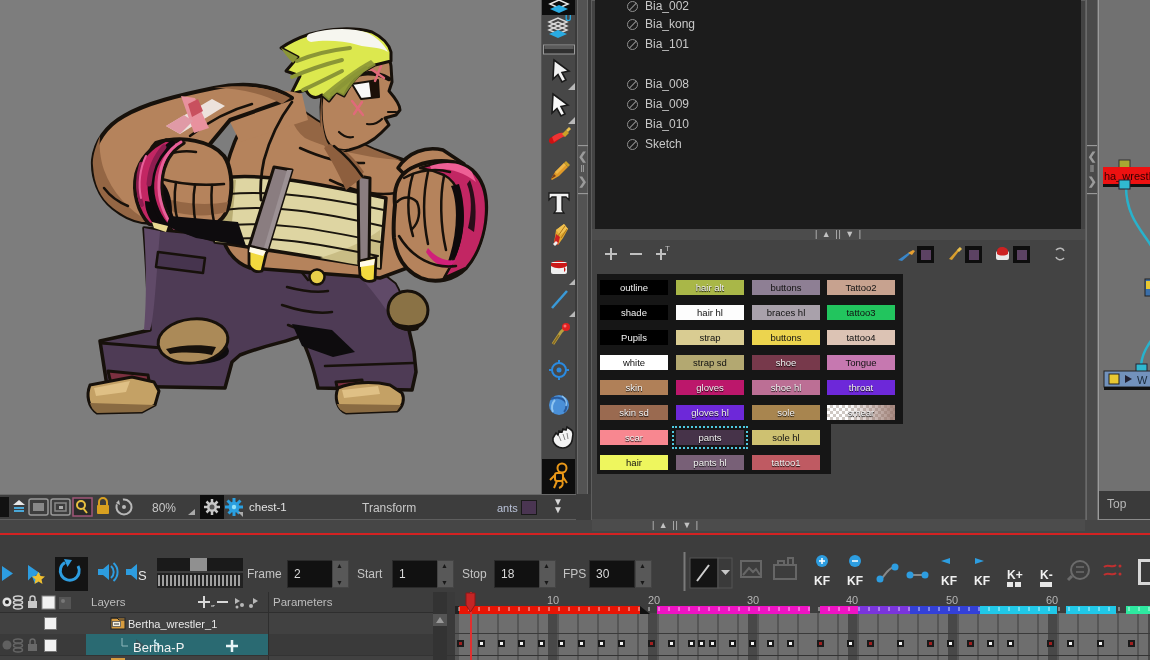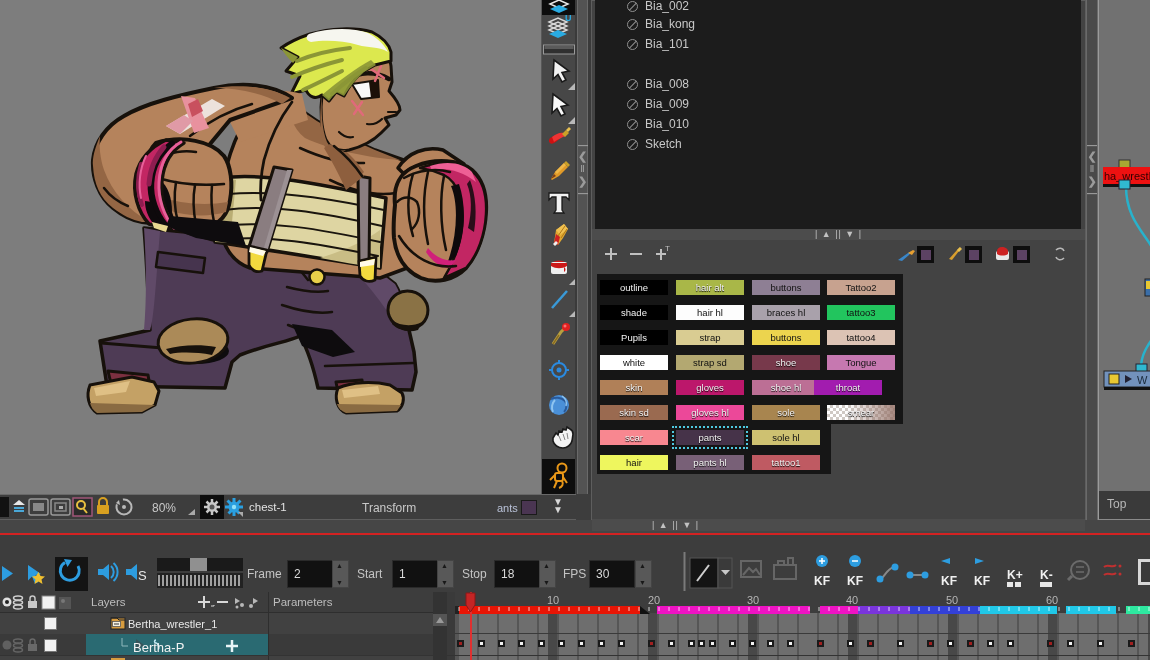--- a/index.html
+++ b/index.html
@@ -417,23 +417,23 @@
 <div class="sw swd" style="left:84px;top:62px;background:#d9cc92">strap</div>
 <div class="sw swd" style="left:160px;top:62px;background:#ecd44e">buttons</div>
 <div class="sw swd" style="left:235px;top:62px;background:#dcc3b4">tattoo4</div>
 <div class="sw swd" style="left:8px;top:87px;background:#fff">white</div>
 <div class="sw swd" style="left:84px;top:87px;background:#b3a871">strap sd</div>
 <div class="sw" style="left:160px;top:87px;background:#77394b">shoe</div>
 <div class="sw swd" style="left:235px;top:87px;background:#c678b0">Tongue</div>
 <div class="sw" style="left:8px;top:112px;background:#b08058">skin</div>
 <div class="sw" style="left:84px;top:112px;background:#bc176b">gloves</div>
 <div class="sw" style="left:160px;top:112px;background:#bc6f95">shoe hl</div>
-<div class="sw" style="left:222px;top:112px;background:#a21caf">throat</div>
+<div class="sw" style="left:235px;top:112px;background:#6d28d9">throat</div>
 <div class="sw" style="left:8px;top:137px;background:#9a6a50">skin sd</div>
-<div class="sw" style="left:84px;top:137px;background:#ec4899">gloves hl</div>
+<div class="sw" style="left:84px;top:137px;background:#6d28d9">gloves hl</div>
 <div class="sw" style="left:160px;top:137px;background:#a8854f">sole</div>
 <div class="sw" style="left:235px;top:137px;background:linear-gradient(90deg,rgba(160,130,120,0) 30%,rgba(150,115,105,0.85)),repeating-conic-gradient(#cfc9c4 0 25%,#fff 0 50%) 0 0/6px 6px">smear</div>
 <div class="sw" style="left:8px;top:162px;background:#f88790">scar</div>
 <div class="sw" style="left:84px;top:162px;background:#463349;outline:2px dotted #4fc8e0;outline-offset:2px">pants</div>
 <div class="sw swd" style="left:160px;top:162px;background:#cec171">sole hl</div>
 <div class="sw swd" style="left:8px;top:187px;background:#eef65e">hair</div>
 <div class="sw" style="left:84px;top:187px;background:#786077">pants hl</div>
 <div class="sw" style="left:160px;top:187px;background:#bf5a62">tattoo1</div>
 </div>
 <div class="abs" id="palbot">|&nbsp;▲&nbsp;||&nbsp;▼&nbsp;|</div>

